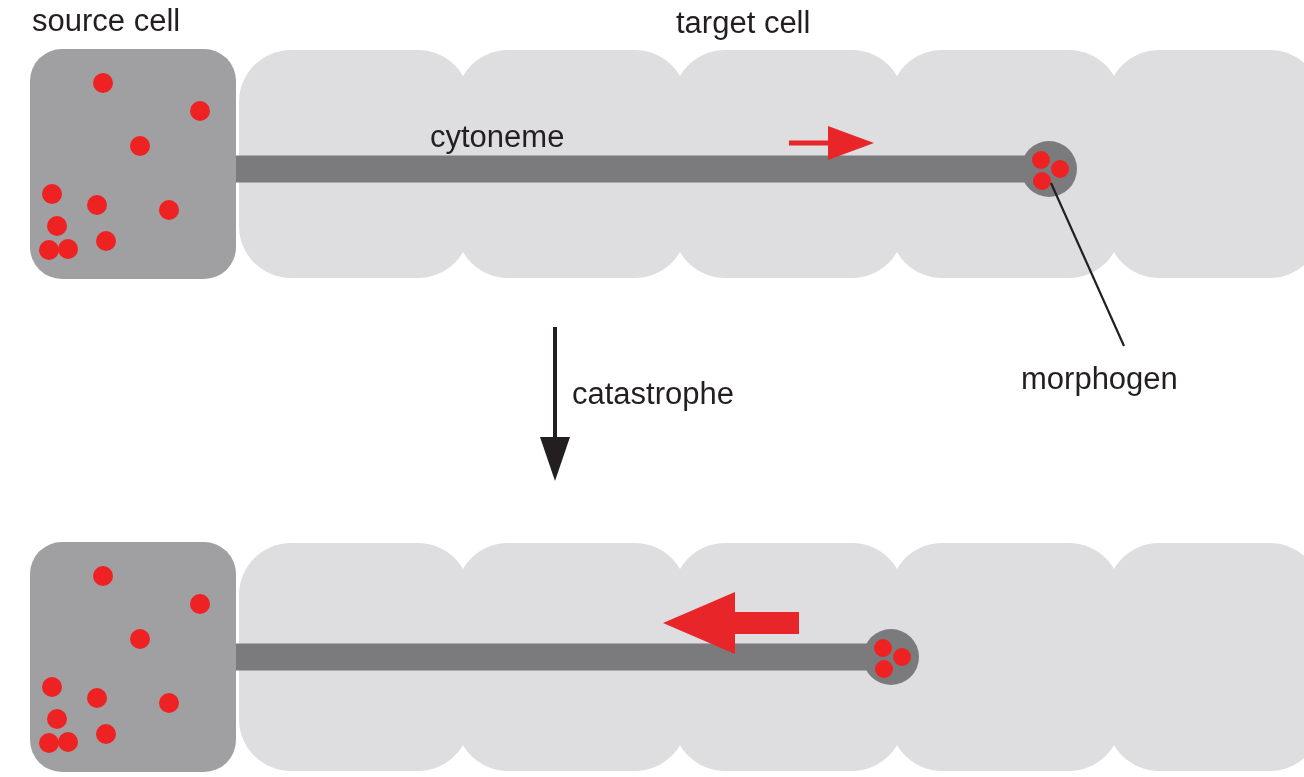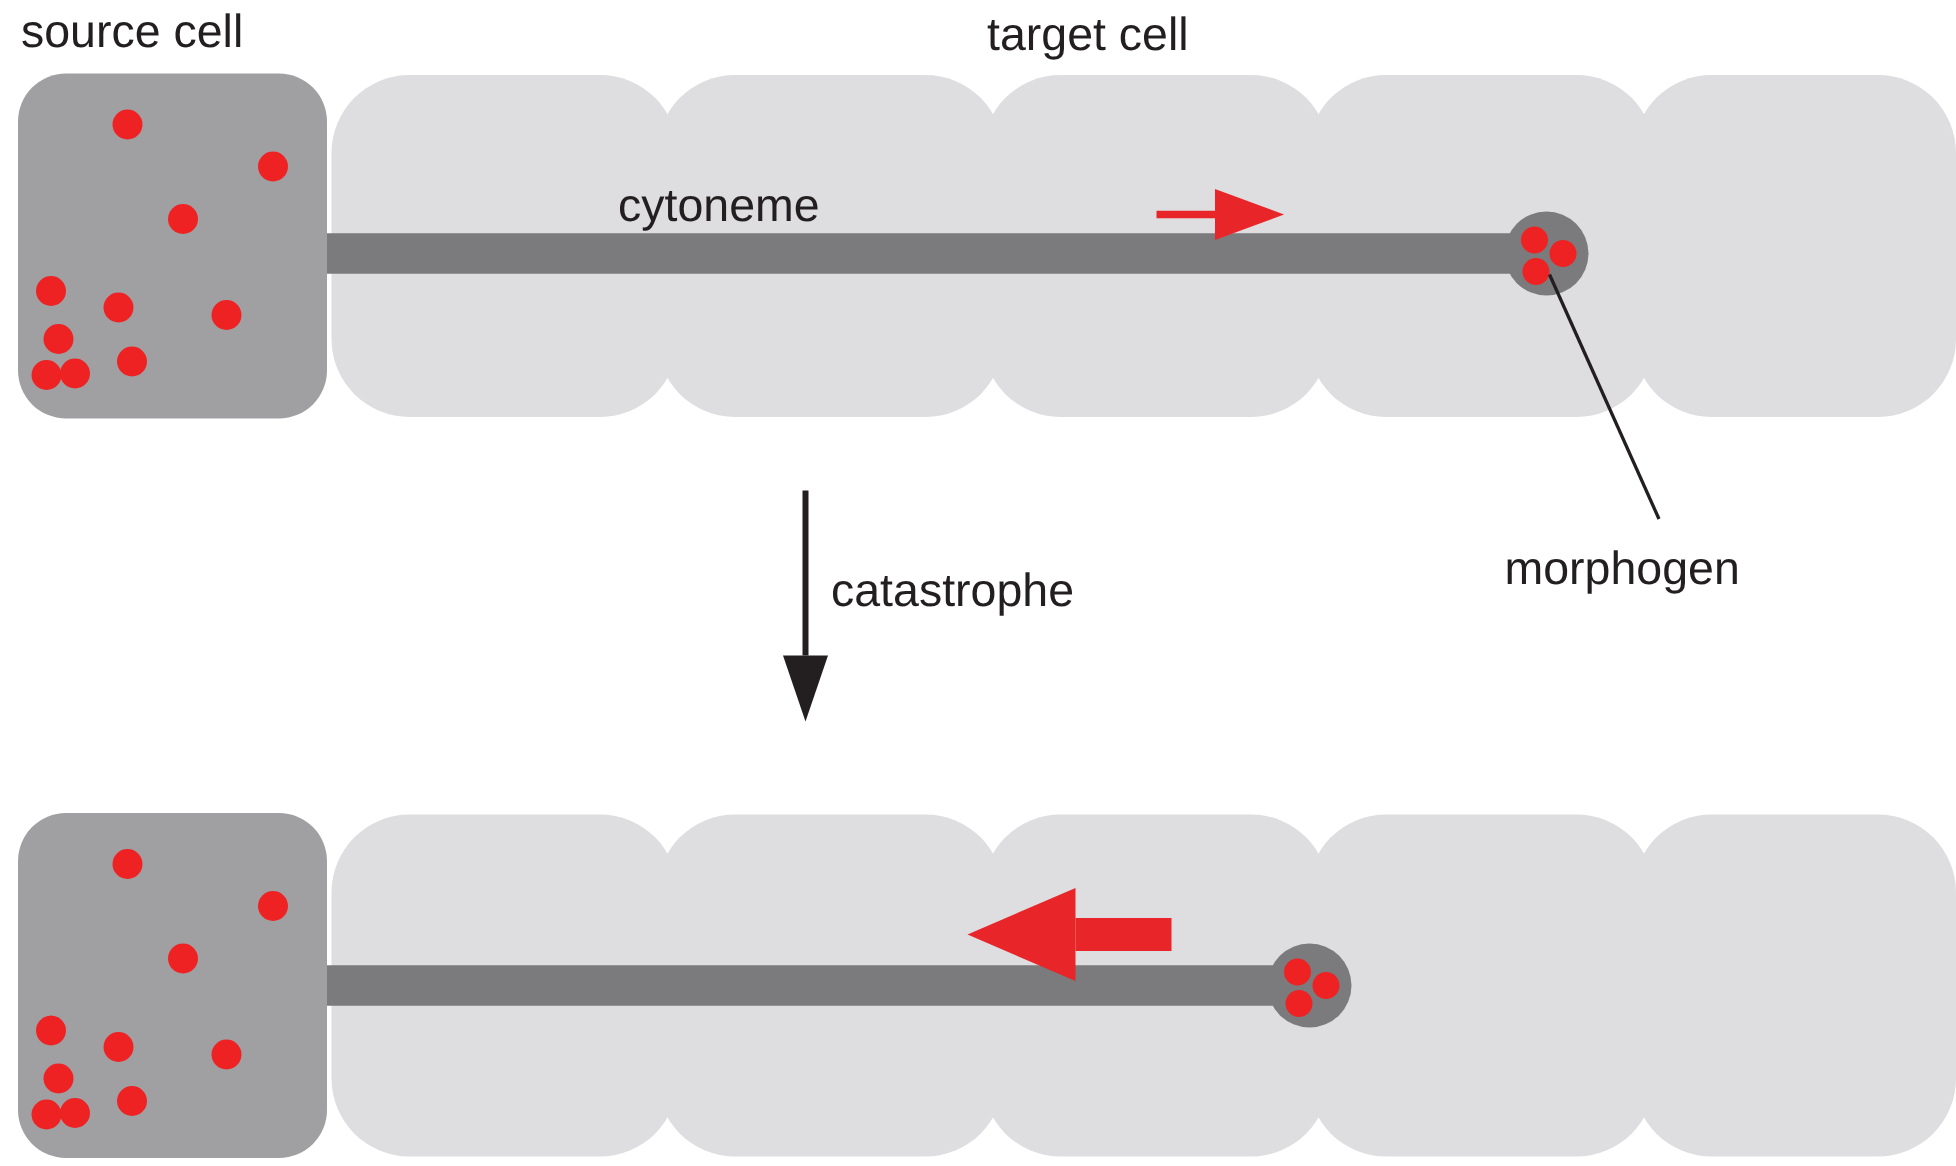--- a/index.html
+++ b/index.html
@@ -11,20 +11,21 @@
     width: 1304px;
     height: 777px;
     overflow: hidden;
     font-family: "Liberation Sans", sans-serif;
   }
   #stage {
     position: relative;
     width: 1100px;
     height: 777px;
     background: #ffffff;
+    margin-left: 18px;
   }
   svg#diagram {
     display: block;
     width: 1304px;
     height: 777px;
   }
   .diagram-label {
     font-family: "Liberation Sans", sans-serif;
     font-size: 31px;
     fill: #231f20;

